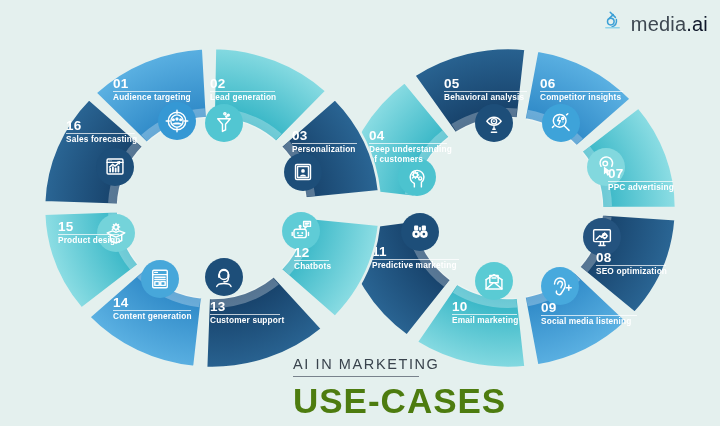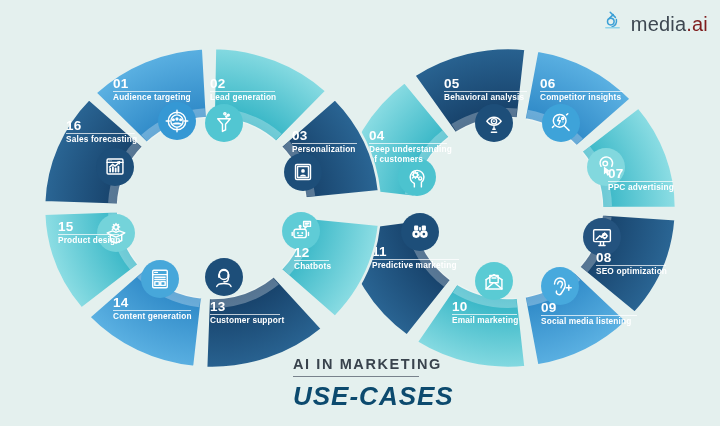--- a/index.html
+++ b/index.html
@@ -9,23 +9,23 @@
   }
   #diagram-svg{position:absolute;left:0;top:0;}
   #diagram-svg text{font-family:"Liberation Sans",sans-serif;fill:#ffffff;}
   .seg-number{font-size:13.5px;font-weight:700;letter-spacing:.3px;}
   .seg-label{font-size:8.3px;font-weight:700;letter-spacing:.15px;}
   .logo{
     position:absolute;top:10px;right:12px;display:flex;align-items:center;gap:6px;
   }
   .logo-text{font-size:20px;font-weight:500;letter-spacing:.2px;line-height:1;}
   .title-block{position:absolute;left:293px;top:356px;}
-  .title-kicker{font-size:14.5px;font-weight:700;letter-spacing:1.6px;color:#39434d;}
+  .title-kicker{font-size:14.5px;font-weight:400;letter-spacing:1.6px;color:#39434d;}
   .title-rule{width:126px;height:1px;background:#78828c;margin:4px 0 4px 0;}
-  .title-heading{font-size:26px;font-weight:600;letter-spacing:1px;color:#0c4a6e;font-style:italic;}
+  .title-heading{font-size:35px;font-weight:600;letter-spacing:1px;color:#4d7c0f;}
 </style>
 </head>
 <body>
 
 <div class="stage">
 
   <div id="diagram-svg"><svg width="720" height="426" viewBox="0 0 720 426">
         <defs>
           <radialGradient id="g-left-navy" gradientUnits="userSpaceOnUse" cx="212" cy="208" r="170">
             <stop offset="0.52" stop-color="#153e66"></stop>
@@ -308,21 +308,21 @@
         <g fill="none" stroke="#3a9fd6" stroke-width="1.5" stroke-linecap="round">
           <path d="M7.2 2.2l5.2 5.2"></path>
           <path d="M10.2 4.6l-3.8 3.8"></path>
           <circle cx="7.8" cy="11.6" r="3.3"></circle>
           <path d="M13.4 9.6c0.5 3.2-1.4 6.2-4.4 7.3"></path>
           <path d="M2.8 17.8h13.4" stroke="#8fd4ea"></path>
         </g>
       </svg>
     </span>
     <span class="logo-text">
-      <span style="color:#3d4751;">media</span><span style="color:#7f1d1d;margin-top:32px;">.ai</span>
+      <span style="color:#3d4751;">media</span><span style="color:#0f172a;margin-top:32px;">.ai</span>
     </span>
   </div>
 
   <div class="title-block">
     <div class="title-kicker">AI IN MARKETING</div>
     <div class="title-rule"></div>
     <div class="title-heading">USE-CASES</div>
   </div>
 
 </div>

